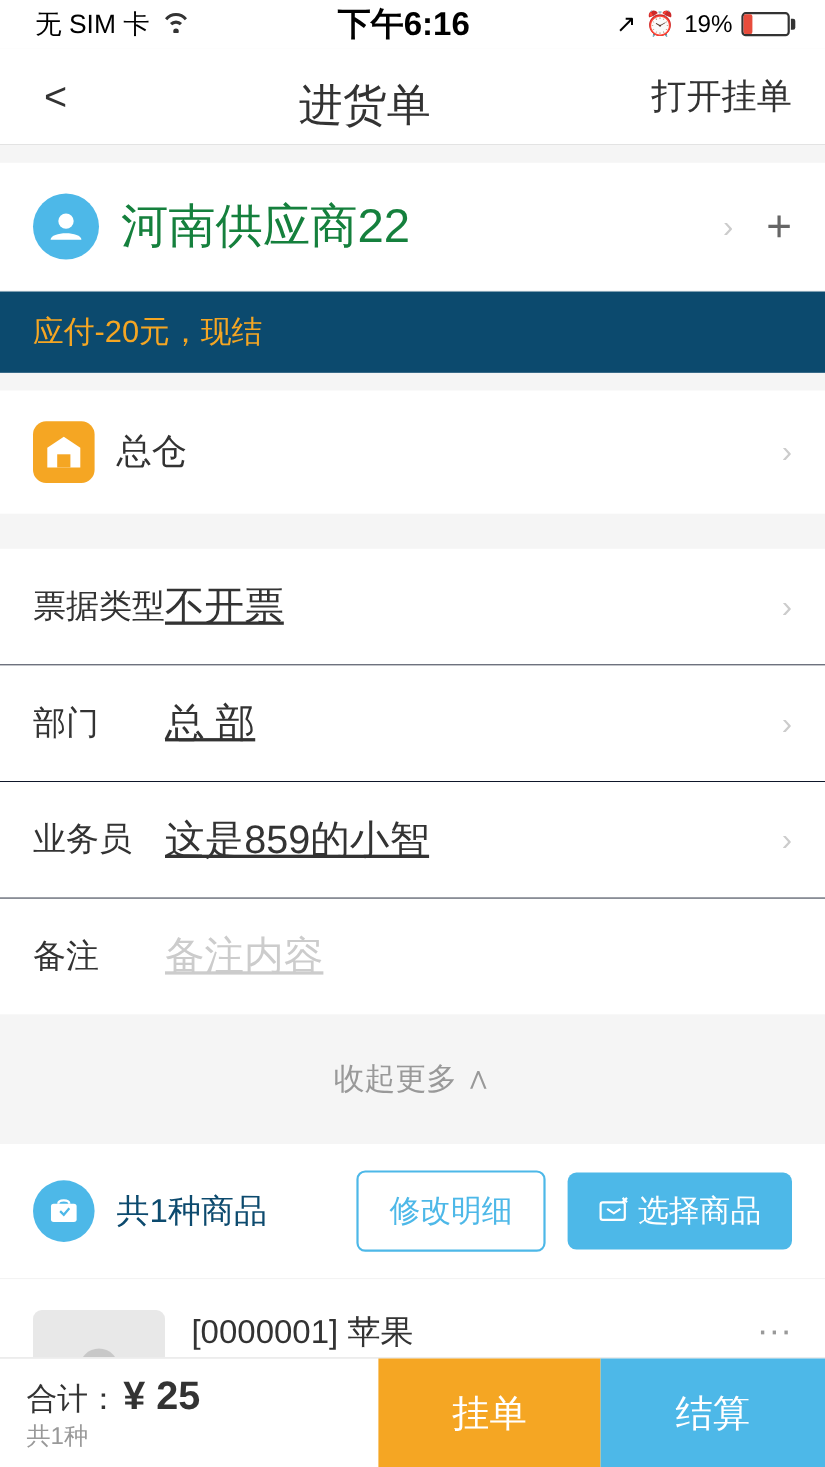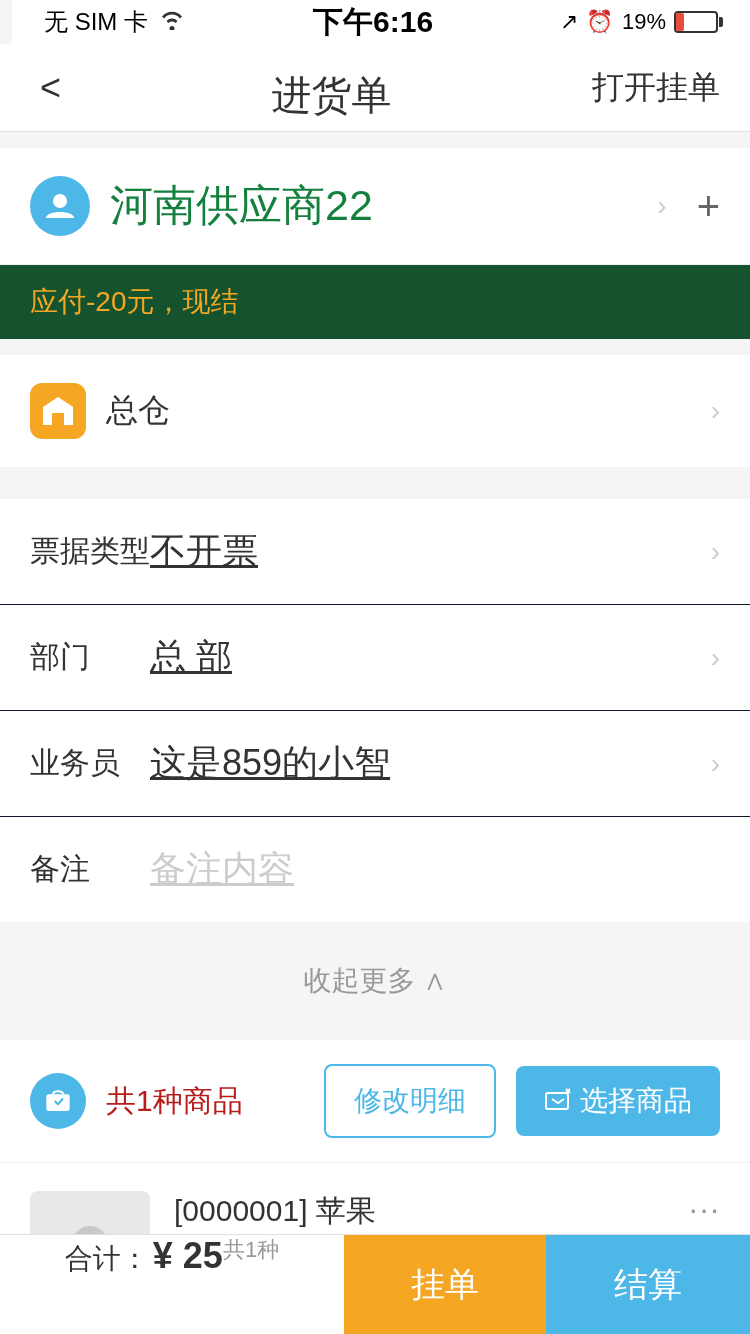--- a/index.html
+++ b/index.html
@@ -17,21 +17,20 @@
     
     .status-bar {
       height: 44px;
       background: #fff;
       display: flex;
       align-items: center;
       justify-content: space-between;
       padding: 0 32px;
       font-size: 24px;
       color: #000;
-      margin-left: 12px;
     }
     .status-left { display: flex; align-items: center; gap: 10px; }
     .status-center { font-size: 30px; font-weight: 700; }
     .status-right { display: flex; align-items: center; gap: 8px; font-size: 22px; }
     .battery-icon {
       width: 44px; height: 22px;
       border: 2px solid #333;
       border-radius: 4px;
       position: relative;
       display: inline-flex;
@@ -115,21 +114,21 @@
       margin-right: 30px;
     }
     .plus-btn {
       font-size: 40px;
       color: #666;
       cursor: pointer;
     }
 
     
     .alert-row {
-      background: #14532d;
+      background: #0c4a6e;
       padding: 18px 30px;
       font-size: 28px;
       color: #f5a623;
     }
 
     
     .warehouse-row {
       display: flex;
       align-items: center;
       padding: 28px 30px;
@@ -206,21 +205,21 @@
       background: #4db8e8;
       display: flex;
       align-items: center;
       justify-content: center;
       margin-right: 20px;
       flex-shrink: 0;
     }
     .products-count {
       flex: 1;
       font-size: 30px;
-      color: #b91c1c;
+      color: #0c4a6e;
     }
     .btn-outline {
       border: 2px solid #4db8e8;
       color: #4db8e8;
       background: #fff;
       padding: 16px 28px;
       border-radius: 8px;
       font-size: 28px;
       cursor: pointer;
       margin-right: 20px;
@@ -283,21 +282,21 @@
       width: 750px;
       height: 100px;
       background: #fff;
       display: flex;
       align-items: stretch;
       border-top: 1px solid #e0e0e0;
     }
     .total-section {
       flex: 1;
       display: flex;
-      flex-direction: row;
+      flex-direction: column;
       justify-content: center;
       padding: 0 24px;
     }
     .total-amount {
       font-size: 36px;
       font-weight: 600;
       color: #333;
     }
     .total-count {
       font-size: 22px;

